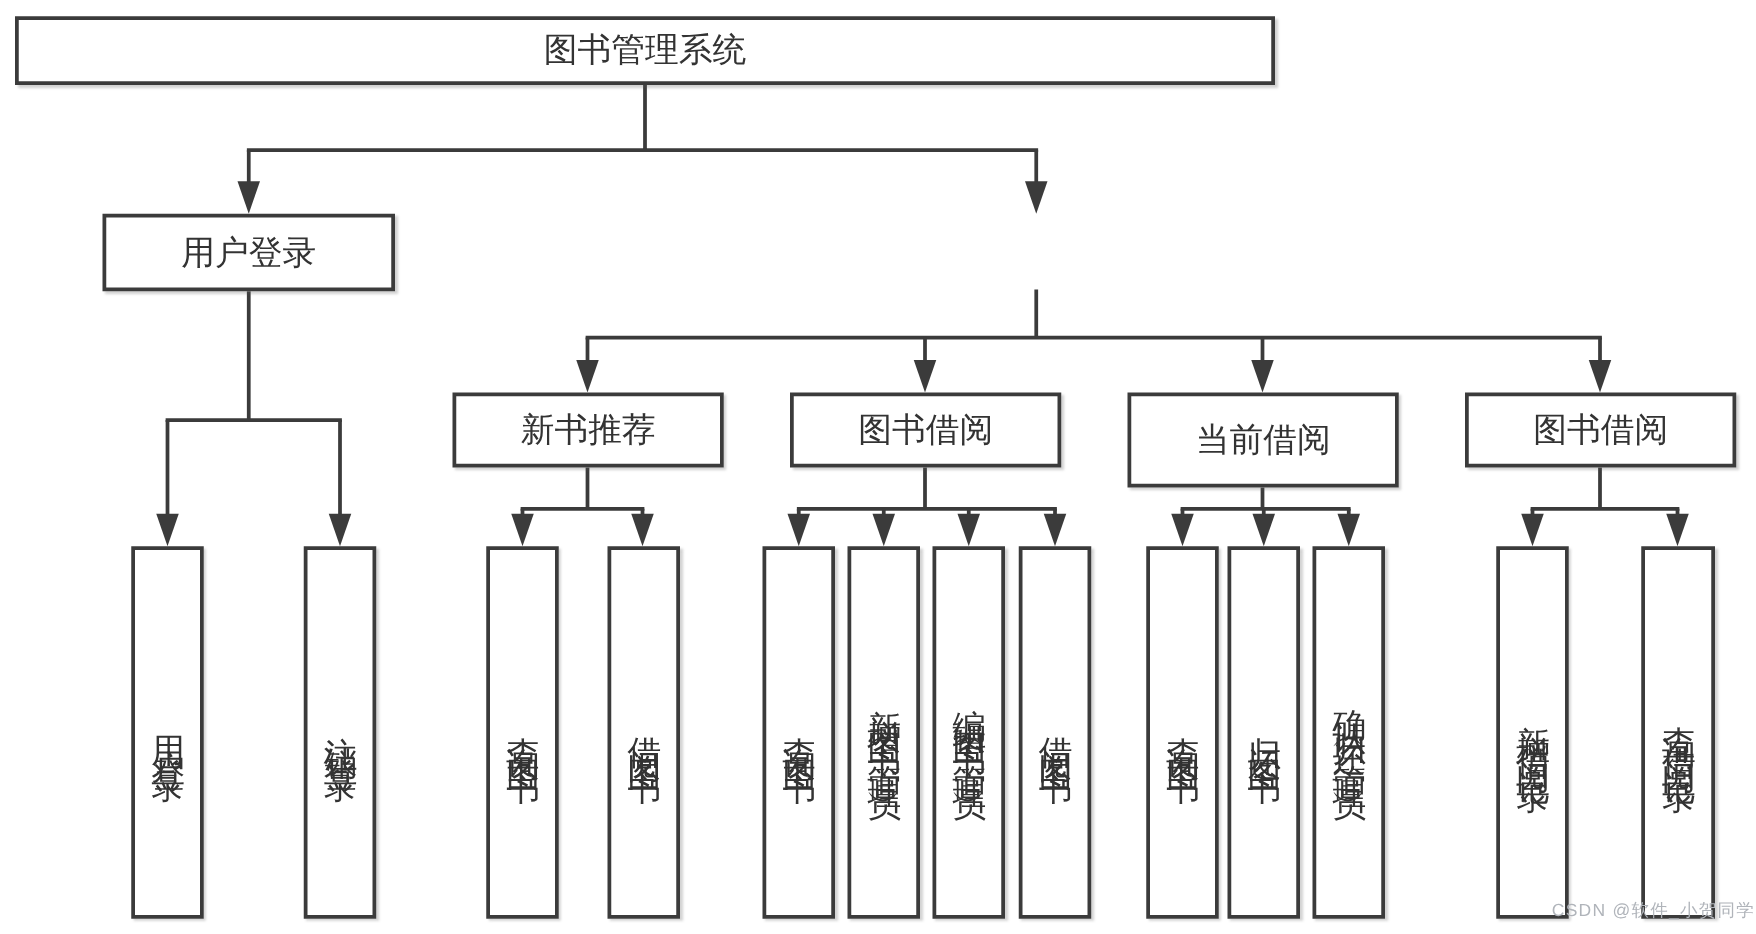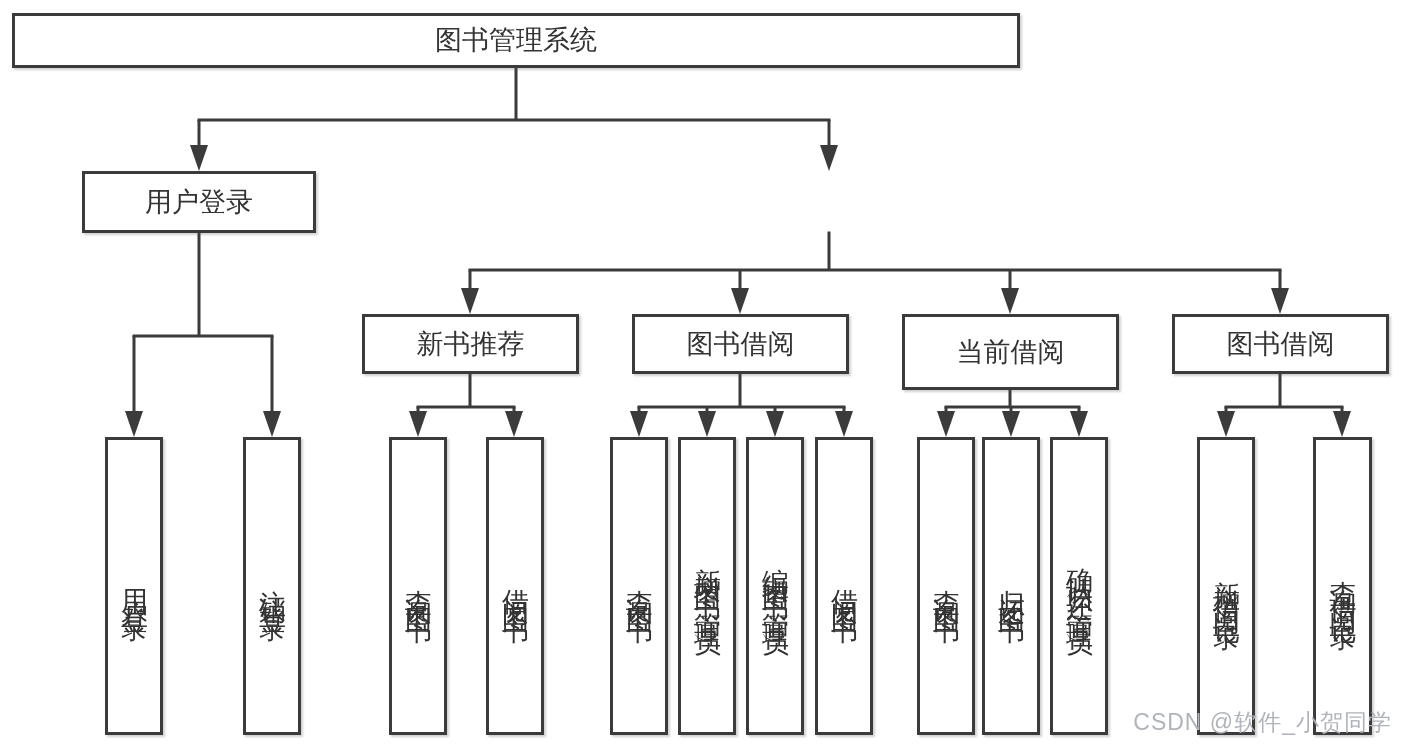--- a/index.html
+++ b/index.html
@@ -14,22 +14,22 @@
     background:var(--fill,#fff);border:3px solid var(--border,#3b3b3b);
     display:flex;align-items:center;justify-content:center;
     color:var(--text,#333);font-size:27px;line-height:1;
     box-shadow:2px 2px 2px rgba(90,90,90,0.28);
   }
   .vtext{
     writing-mode:vertical-rl;text-orientation:mixed;
     letter-spacing:9px;line-height:1;white-space:nowrap;
   }
   .watermark{
-    position:absolute;right:13px;bottom:9px;z-index:6;
-    font-size:23px;letter-spacing:1px;color:var(--wm,#b0b4ba);text-align:center;
+    position:absolute;right:1px;bottom:9px;z-index:6;
+    font-size:14px;letter-spacing:1px;color:var(--wm,#b0b4ba);text-align:center;
   }
 </style>
 </head>
 <body>
 
 <div class="stage">
 
   <svg width="1405" height="747" aria-hidden="true">
     <path class="cline" d="M516,68 V120 M199,120 H829
                            M199,233 V336 M134,336 H272

